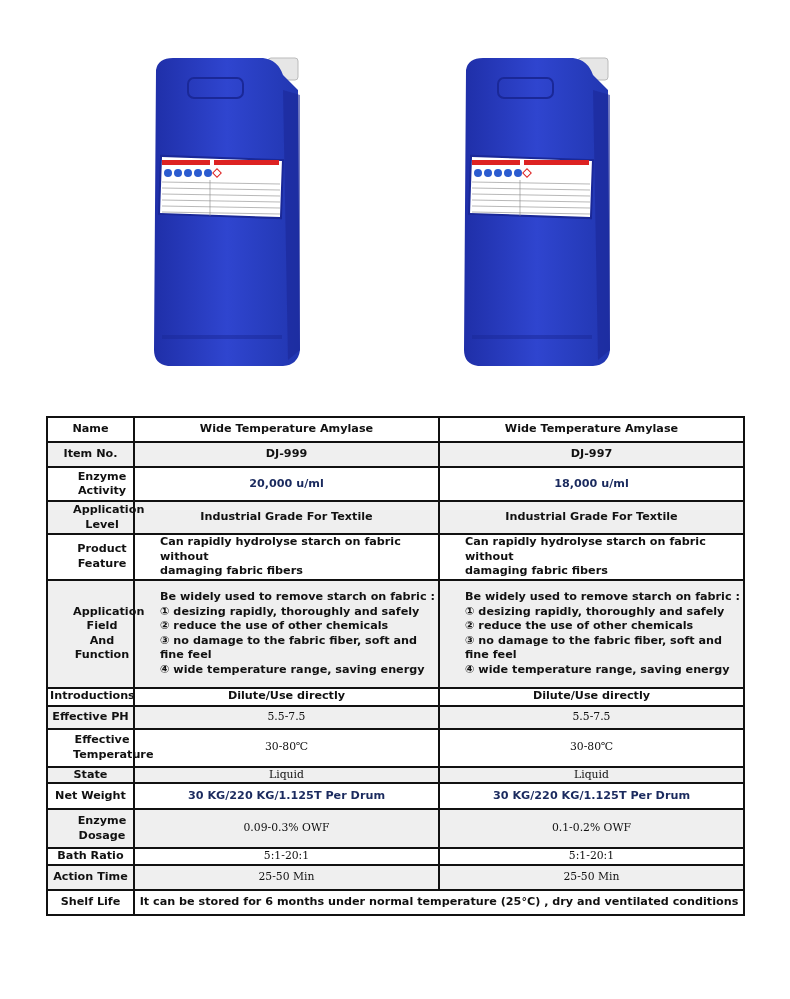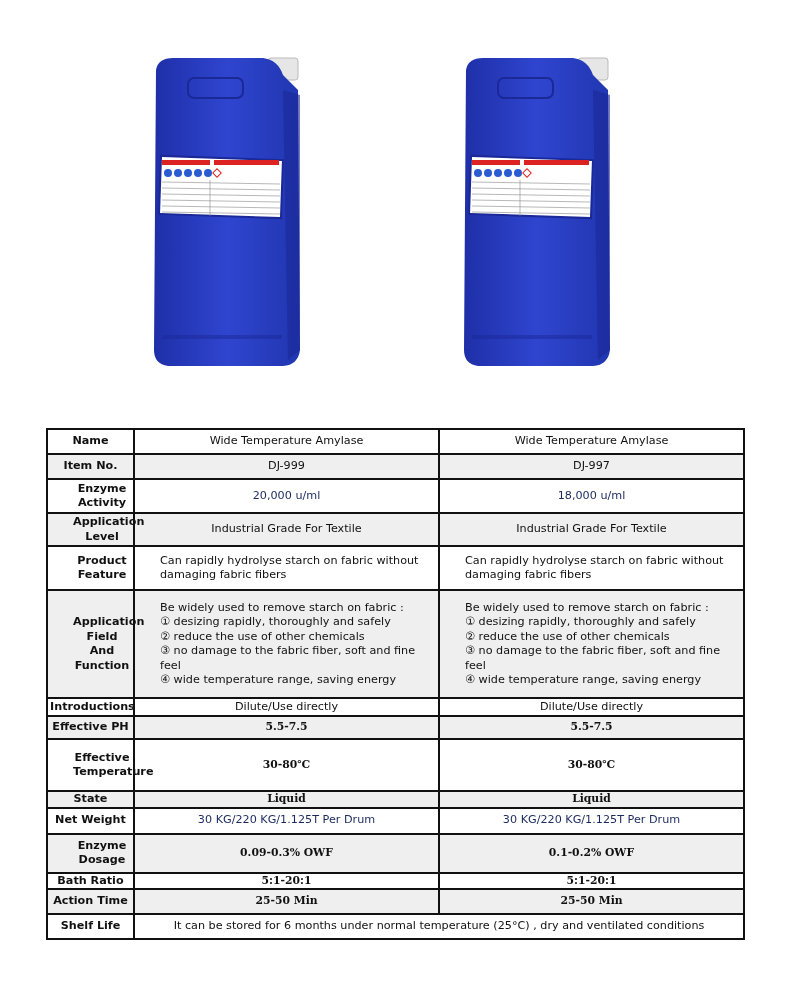--- a/index.html
+++ b/index.html
@@ -6,30 +6,30 @@
     html, body { width: 790px; height: 999px; background: #ffffff; overflow: hidden; }
     body { position: relative; font-family: "DejaVu Sans", sans-serif; color: #111; }
 
     .product-images { position: absolute; left: 0; top: 0; width: 790px; height: 420px; }
     .drum { position: absolute; width: 160px; height: 320px; }
     .drum-1 { left: 148px; top: 50px; }
     .drum-2 { left: 458px; top: 50px; }
     .drum svg { width: 100%; height: 100%; display: block; }
 
     table.spec {
-      position: absolute; left: 46px; top: 428px; width: 697px;
+      position: absolute; left: 46px; top: 416px; width: 697px;
       border-collapse: collapse; table-layout: fixed;
     }
     table.spec td {
       border: 2.5px solid #111; vertical-align: middle; text-align: center;
       font-size: 11.2px; line-height: 14.5px; padding: 0 2px;
     }
     table.spec td.label { font-weight: bold; width: 87px; }
-    table.spec td.val { font-weight: normal; }
-    table.spec td.serif { font-family: "DejaVu Serif", serif; font-weight: bold; font-size: 10.8px; }
+    table.spec td.val { font-weight: bold; }
+    table.spec td.serif { font-family: "DejaVu Serif", serif; font-weight: normal; font-size: 10.8px; }
     table.spec td.blue { color: #1a2a5e; }
     table.spec td.left { text-align: left; padding-left: 2px; }
     tr.shade td { background: #efefef; }
     tr.white td { background: #ffffff; }
     .line { display: block; margin-left: 23px; }
   </style>
 </head>
 <body>
 
 <div class="product-images">
@@ -167,21 +167,21 @@
   <tr class="white" style="height:18px">
     <td class="label">Introductions</td>
     <td class="val">Dilute/Use directly</td>
     <td class="val">Dilute/Use directly</td>
   </tr>
   <tr class="shade" style="height:23px">
     <td class="label">Effective PH</td>
     <td class="val serif">5.5-7.5</td>
     <td class="val serif">5.5-7.5</td>
   </tr>
-  <tr class="white" style="height:52px">
+  <tr class="white" style="height:38px">
     <td class="label">
       <span class="line">Effective</span>
       <span class="line">Temperature</span>
     </td>
     <td class="val serif">30-80℃</td>
     <td class="val serif">30-80℃</td>
   </tr>
   <tr class="shade" style="height:15px">
     <td class="label">State</td>
     <td class="val serif">Liquid</td>

